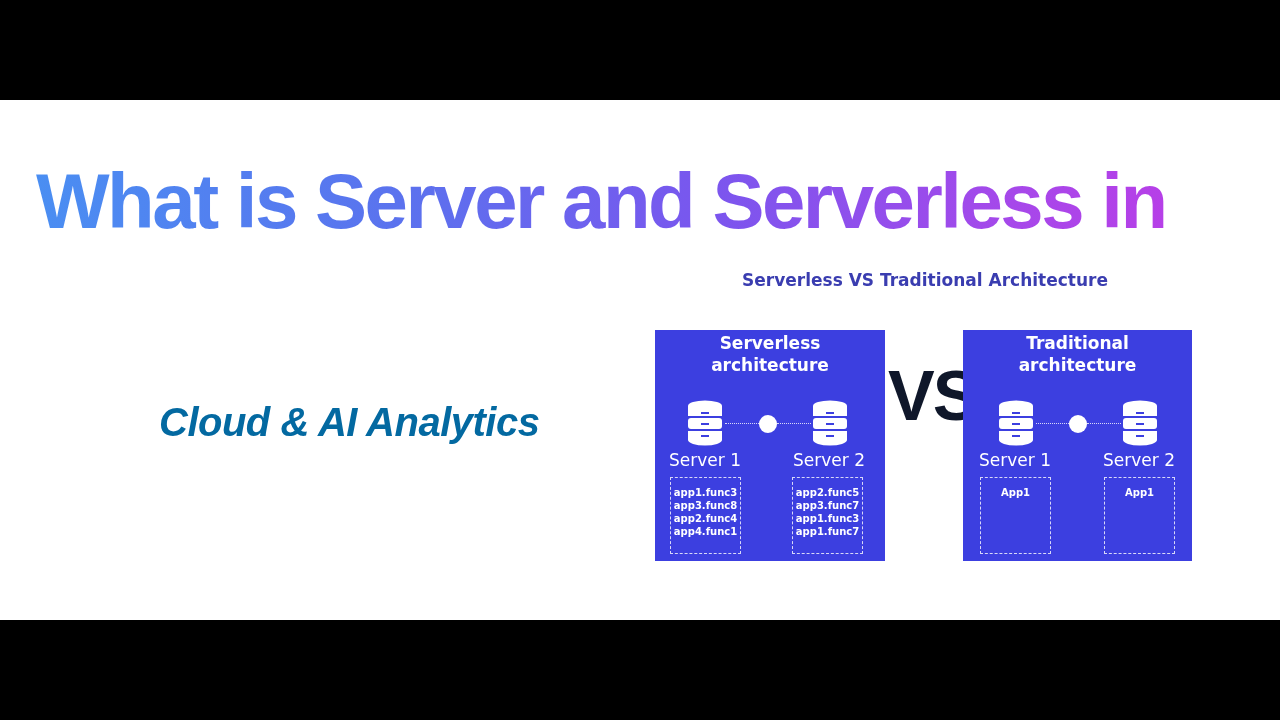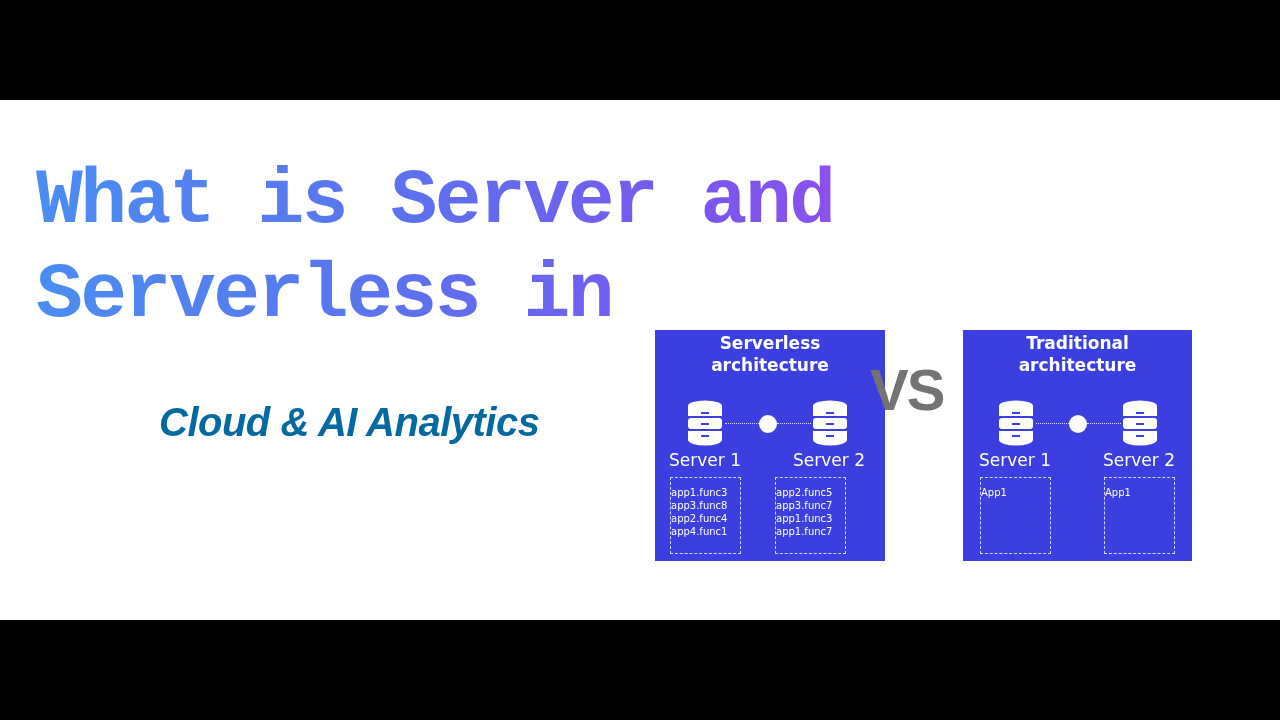--- a/index.html
+++ b/index.html
@@ -4,21 +4,21 @@
 <style>
   * { margin:0; padding:0; box-sizing:border-box; }
   html, body { width:1280px; height:720px; overflow:hidden; background:#000; }
   body { position:relative; font-family:"Liberation Sans", sans-serif; }
   .bar-top { position:absolute; left:0; top:0; width:1280px; height:100px; background:#000; }
   .bar-bottom { position:absolute; left:0; top:620px; width:1280px; height:100px; background:#000; }
   .canvas { position:absolute; left:0; top:100px; width:1280px; height:520px; background:#fff; }
 
   .title {
     position:absolute; left:36px; top:54px; width:1220px;
-    font-family:Liberation Mono, monospace; font-weight:700;
+    font-family:Liberation Sans, sans-serif; font-weight:700;
     font-size:78px; line-height:94px; letter-spacing:-2.5px;
     background:linear-gradient(90deg,#4a8ef2 0%,#5b72ee 30%,#7a56ee 55%,#a648ea 80%,#c03ae6 100%);
     -webkit-background-clip:text; background-clip:text; color:transparent;
   }
   .subtitle {
     position:absolute; left:159px; top:300px;
     font-family:"Liberation Sans", sans-serif; font-weight:700; font-style:italic;
     font-size:40px; letter-spacing:-0.5px; color:#0369a1;
   }
 
@@ -43,43 +43,44 @@
   .node { position:absolute; top:85px; width:18px; height:18px; border-radius:50%; background:#fff; }
 
   .srv-label {
     position:absolute; top:120px; width:80px; text-align:center;
     font-family:"DejaVu Sans", sans-serif; font-size:17px;
   }
 
   .app-box {
     position:absolute; top:147px; width:71px; height:77px;
     border:1.5px dashed rgba(255,255,255,0.8);
-    padding:8px 0 0 0; 
-    font-family:"DejaVu Sans", sans-serif; font-size:10px; line-height:13px;
+    padding:8px 0 0 0; text-align:center;
+    font-family:"DejaVu Sans", sans-serif; font-size:10px; line-height:13px;font-weight:bold;
   }
 
   .vs {
-    position:absolute; left:870px; top:256px;
-    font-family:"Liberation Sans", sans-serif; font-weight:700; font-size:58px; letter-spacing:-2px;
-    color:#737373;
+    position:absolute; left:888px; top:256px;
+    font-family:"Liberation Sans", sans-serif; font-weight:700; font-size:70px; letter-spacing:-2px;
+    color:#0f172a;
   }
 </style>
 </head>
 <body>
 
 <div class="bar-top"></div>
 
 <div class="canvas">
 
   <div class="title">
     <div>What is Server and Serverless in</div>
   </div>
 
   <div class="subtitle">Cloud &amp; AI Analytics</div>
 
+  <div class="diagram-heading">Serverless VS Traditional Architecture</div>
 
   <div class="arch-box left">
     <div class="box-title">
       <div>Serverless</div>
       <div>architecture</div>
     </div>
 
     <div class="db" style="left:32px;">
       <svg viewBox="0 0 36 46">
         <ellipse cx="18" cy="6" rx="17" ry="5.5" fill="#fff"></ellipse>
@@ -108,21 +109,21 @@
 
     <div class="srv-label" style="left:10px;">Server 1</div>
     <div class="srv-label" style="left:134px;">Server 2</div>
 
     <div class="app-box" style="left:15px;">
       <div>app1.func3</div>
       <div>app3.func8</div>
       <div>app2.func4</div>
       <div>app4.func1</div>
     </div>
-    <div class="app-box" style="left:120px;">
+    <div class="app-box" style="left:137px;">
       <div>app2.func5</div>
       <div>app3.func7</div>
       <div>app1.func3</div>
       <div>app1.func7</div>
     </div>
   </div>
 
   <div class="vs">VS</div>
 
   <div class="arch-box right">

